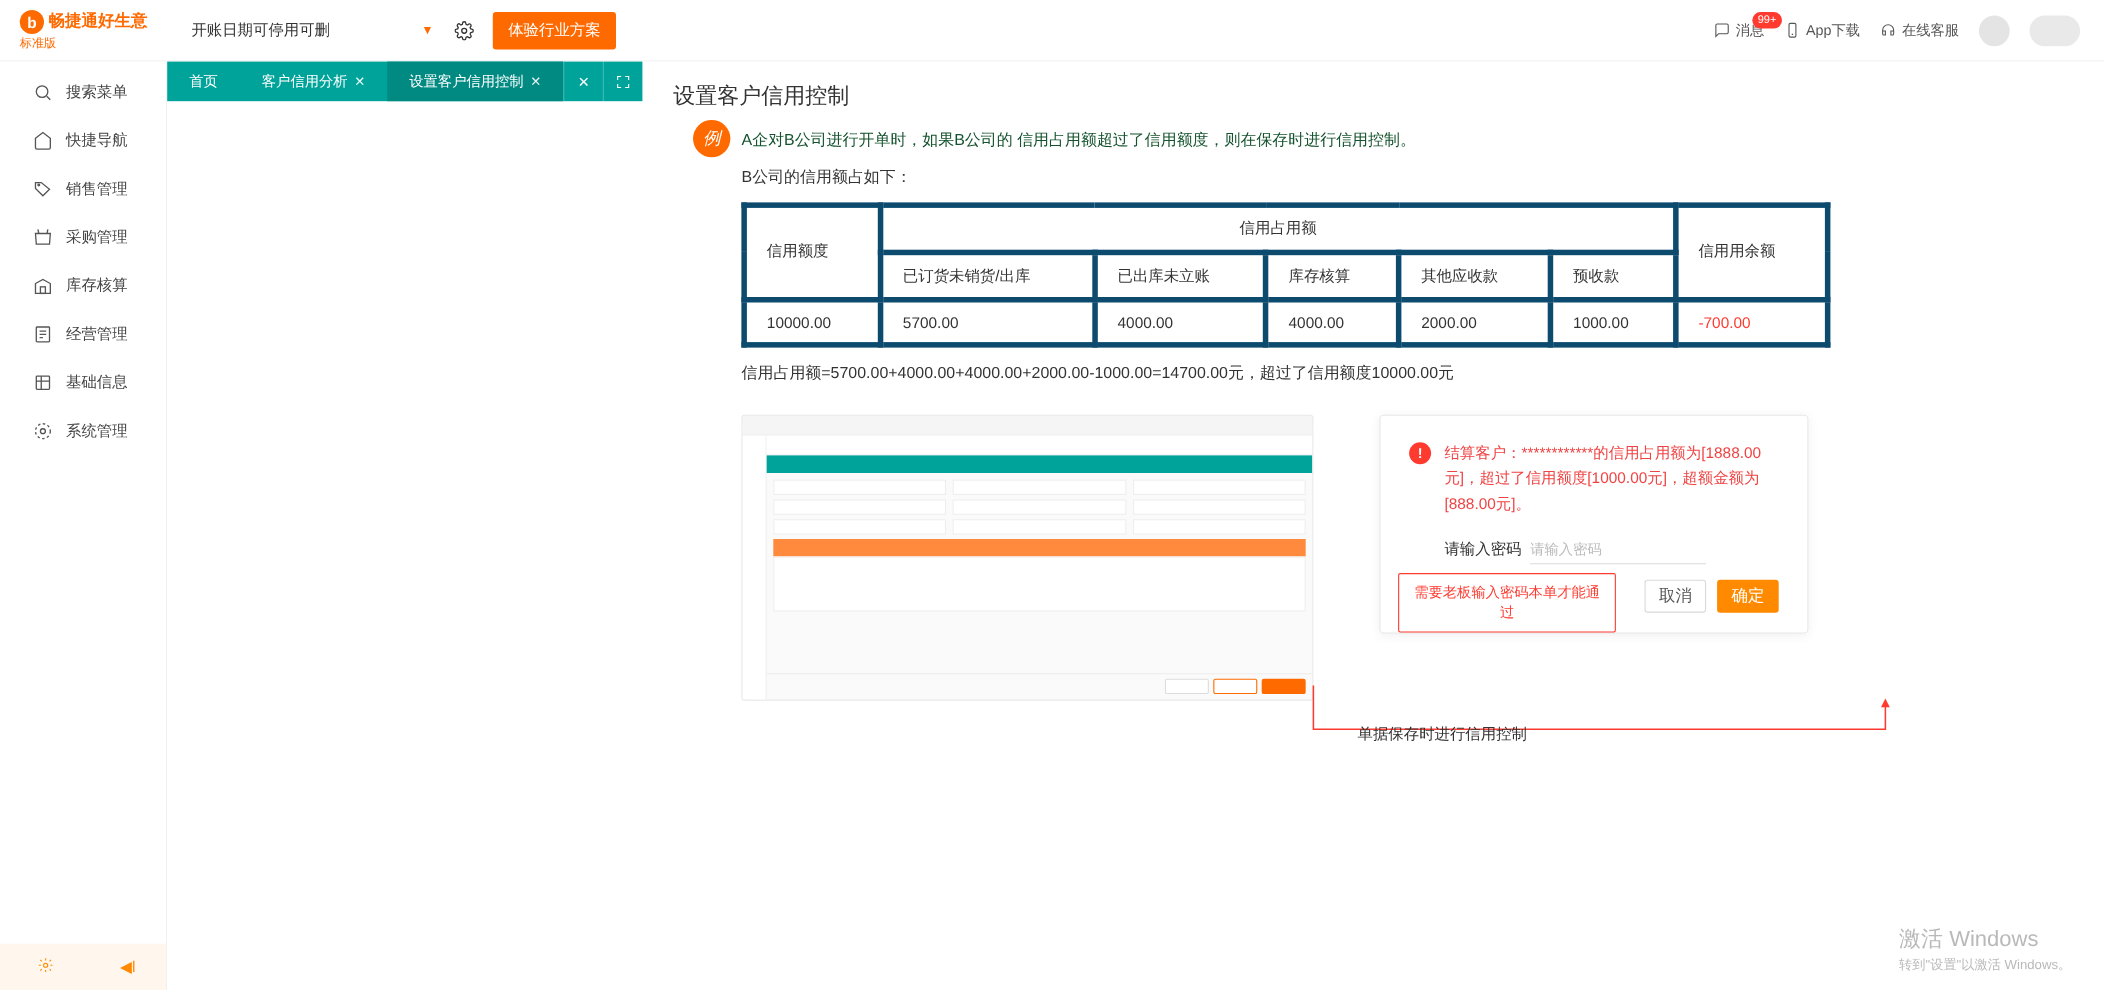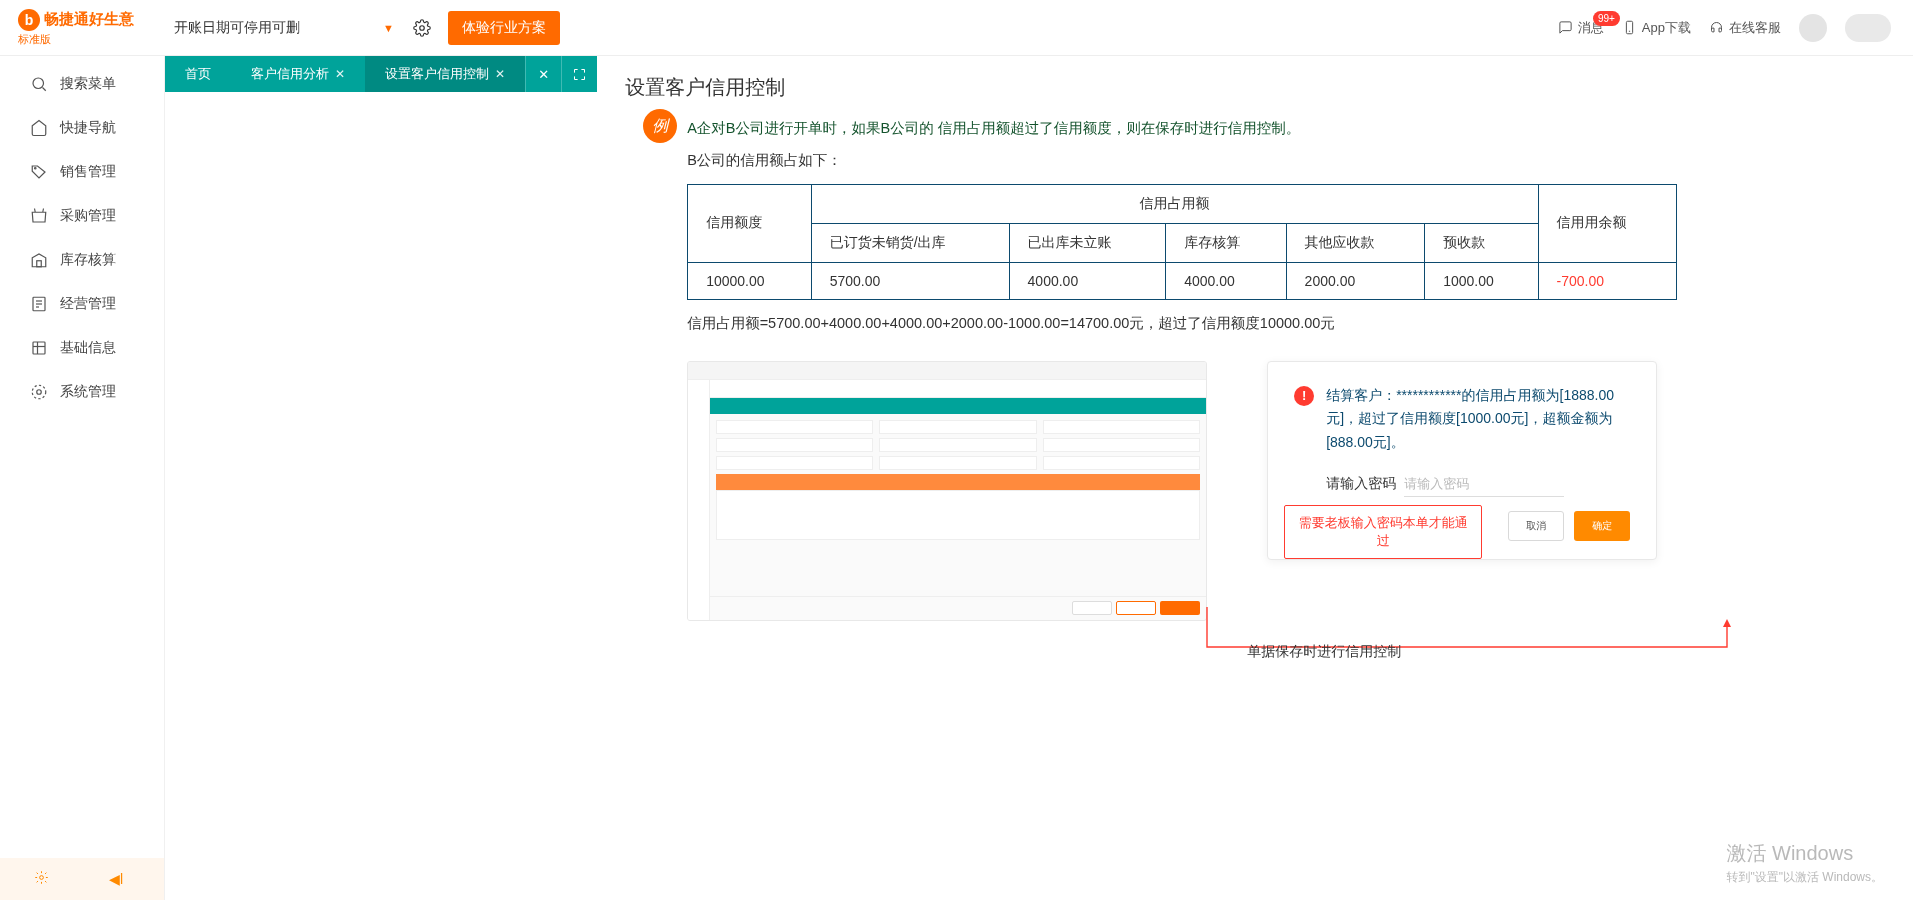--- a/index.html
+++ b/index.html
@@ -18,21 +18,21 @@
 .primary-btn { background: #ff6a00; color: #fff; height: 34px; padding: 0 14px; border-radius: 3px; display: flex; align-items: center; font-size: 14px; margin-left: 8px; }
 .header-spacer { flex: 1; }
 .header-right { display: flex; align-items: center; gap: 18px; padding-right: 10px; color: #555; }
 .hr-item { display: flex; align-items: center; gap: 5px; position: relative; font-size: 13px; }
 .badge { position: absolute; top: -8px; right: -16px; background: #ff3b30; color: #fff; font-size: 10px; height: 15px; padding: 0 5px; border-radius: 8px; display: flex; align-items: center; }
 .avatar { width: 28px; height: 28px; border-radius: 50%; background: #e4e4e4; }
 .avatar2 { width: 46px; height: 28px; border-radius: 14px; background: #e9e9e9; }
 
 
 .shell { display: flex; height: calc(100vh - 56px); }
-.sidebar { width: 165px; background: #fff; border-right: 1px solid #f0f0f0; display: flex; flex-direction: column; }
+.sidebar { width: 152px; background: #fff; border-right: 1px solid #f0f0f0; display: flex; flex-direction: column; }
 .sb-list { flex: 1; padding-top: 6px; }
 .sb-item { display: flex; align-items: center; gap: 12px; padding: 13px 14px 13px 30px; color: #444; font-size: 14px; cursor: pointer; }
 .sb-item .ic { width: 18px; height: 18px; display: flex; align-items: center; justify-content: center; color: #555; }
 .sb-footer { height: 42px; background: #fff6ed; display: flex; align-items: center; gap: 60px; padding-left: 34px; }
 .sb-footer .ic { color: #ff8a00; }
 
 
 .main { flex: 1; display: flex; flex-direction: row; background: #fff; min-width: 0; }
 .tabbar { height: 36px; background: #00a39a; display: flex; align-items: stretch; color: #fff; }
 .tab { padding: 0 20px; display: flex; align-items: center; gap: 6px; font-size: 13px; cursor: pointer; }
@@ -43,21 +43,21 @@
 
 .page { flex: 1; overflow: auto; padding: 18px 28px 28px 28px; position: relative; }
 .page-title { font-size: 20px; color: #333; margin-bottom: 14px; }
 
 .content-card { padding: 0 18px 18px 62px; position: relative; }
 .example-badge { position: absolute; left: 18px; top: -6px; width: 34px; height: 34px; border-radius: 50%; background: #ff6a00; color: #fff; display: flex; align-items: center; justify-content: center; font-size: 16px; font-style: italic; }
 .ex-line1 { font-size: 14.5px; color: #14532d; line-height: 1.9; }
 .ex-line2 { font-size: 14.5px; margin-top: 8px; }
 
 .credit-table { width: 990px; border: 1px solid #e6e6e6; border-collapse: collapse; margin-top: 14px; font-size: 14px; }
-.credit-table th, .credit-table td { border: 1px solid #0c4a6e; padding: 10px 18px; text-align: left; vertical-align: middle; }
+.credit-table th, .credit-table td { border: 5px solid #0c4a6e; padding: 10px 18px; text-align: left; vertical-align: middle; }
 .credit-table th { font-weight: 400; color: #333; background: #fff; }
 .cell-neg { color: #ff3b30; }
 
 .formula { font-size: 14.5px; margin-top: 14px; }
 
 .diagram { display: flex; gap: 60px; margin-top: 28px; align-items: flex-start; position: relative; }
 .shot-box { width: 520px; height: 260px; border: 1px solid #e8e8e8; border-radius: 3px; background: #fafafa; position: relative; overflow: hidden; }
 .shot-top { height: 18px; background: #f5f5f5; border-bottom: 1px solid #eee; }
 .shot-app { display: flex; height: calc(100% - 18px); }
 .shot-side { width: 22px; background: #fff; border-right: 1px solid #eee; }
@@ -71,27 +71,27 @@
 .shot-tbody { height: 50px; background: #fff; border: 1px solid #eee; }
 .shot-foot { height: 24px; border-top: 1px solid #eee; display: flex; justify-content: flex-end; align-items: center; padding-right: 6px; gap: 4px; }
 .shot-btn { width: 40px; height: 14px; border-radius: 2px; }
 .shot-btn.s1 { background: #fff; border: 1px solid #ddd; }
 .shot-btn.s2 { background: #fff; border: 1px solid #ff6a00; }
 .shot-btn.s3 { background: #ff6a00; }
 
 .dialog-box { width: 390px; border: 1px solid #e8e8e8; border-radius: 4px; box-shadow: 0 2px 10px rgba(0,0,0,.06); padding: 22px 26px 18px 26px; position: relative; background: #fff; }
 .dlg-row1 { display: flex; gap: 12px; }
 .dlg-warn { width: 20px; height: 20px; border-radius: 50%; background: #ff3b30; color: #fff; display: flex; align-items: center; justify-content: center; font-weight: bold; font-size: 13px; flex-shrink: 0; margin-top: 2px; }
-.dlg-msg { font-size: 14px; line-height: 1.7; color: #0c4a6e; }
+.dlg-msg { font-size: 14px; line-height: 1.7; color: #ef4444; }
 .dlg-pwd { display: flex; align-items: center; gap: 8px; margin: 16px 0 14px 32px; font-size: 14px; }
 .dlg-pwd input { border: none; border-bottom: 1px solid #ddd; height: 26px; width: 160px; font-size: 13px; outline: none; color: #333; }
 .dlg-pwd input::placeholder { color: #bbb; }
 .note-box { border: 1px solid #ff3b30; color: #ff3b30; font-size: 13px; padding: 8px 10px; border-radius: 2px; background: #fff; width: 198px; text-align: center; }
 .dlg-actions { display: flex; justify-content: flex-end; gap: 10px; margin-top: 6px; }
-.btn { min-width: 56px; height: 30px; border-radius: 3px; display: flex; align-items: center; justify-content: center; font-size: 10px; cursor: pointer; }
+.btn { min-width: 56px; height: 30px; border-radius: 3px; display: flex; align-items: center; justify-content: center; font-size: 15px; cursor: pointer; }
 .btn-default { border: 1px solid #d9d9d9; background: #fff; color: #555; }
 .btn-primary { background: #ff8a00; color: #fff; }
 
 .connector-wrap { position: absolute; left: 480px; top: 246px; width: 580px; height: 60px; pointer-events: none; }
 .conn-caption { position: absolute; left: 560px; top: 282px; font-size: 14px; color: #333; }
 
 
 .watermark { position: fixed; right: 30px; bottom: 14px; color: #b9b9b9; text-align: left; pointer-events: none; }
 .watermark .l1 { font-size: 20px; }
 .watermark .l2 { font-size: 12px; margin-top: 2px; }

